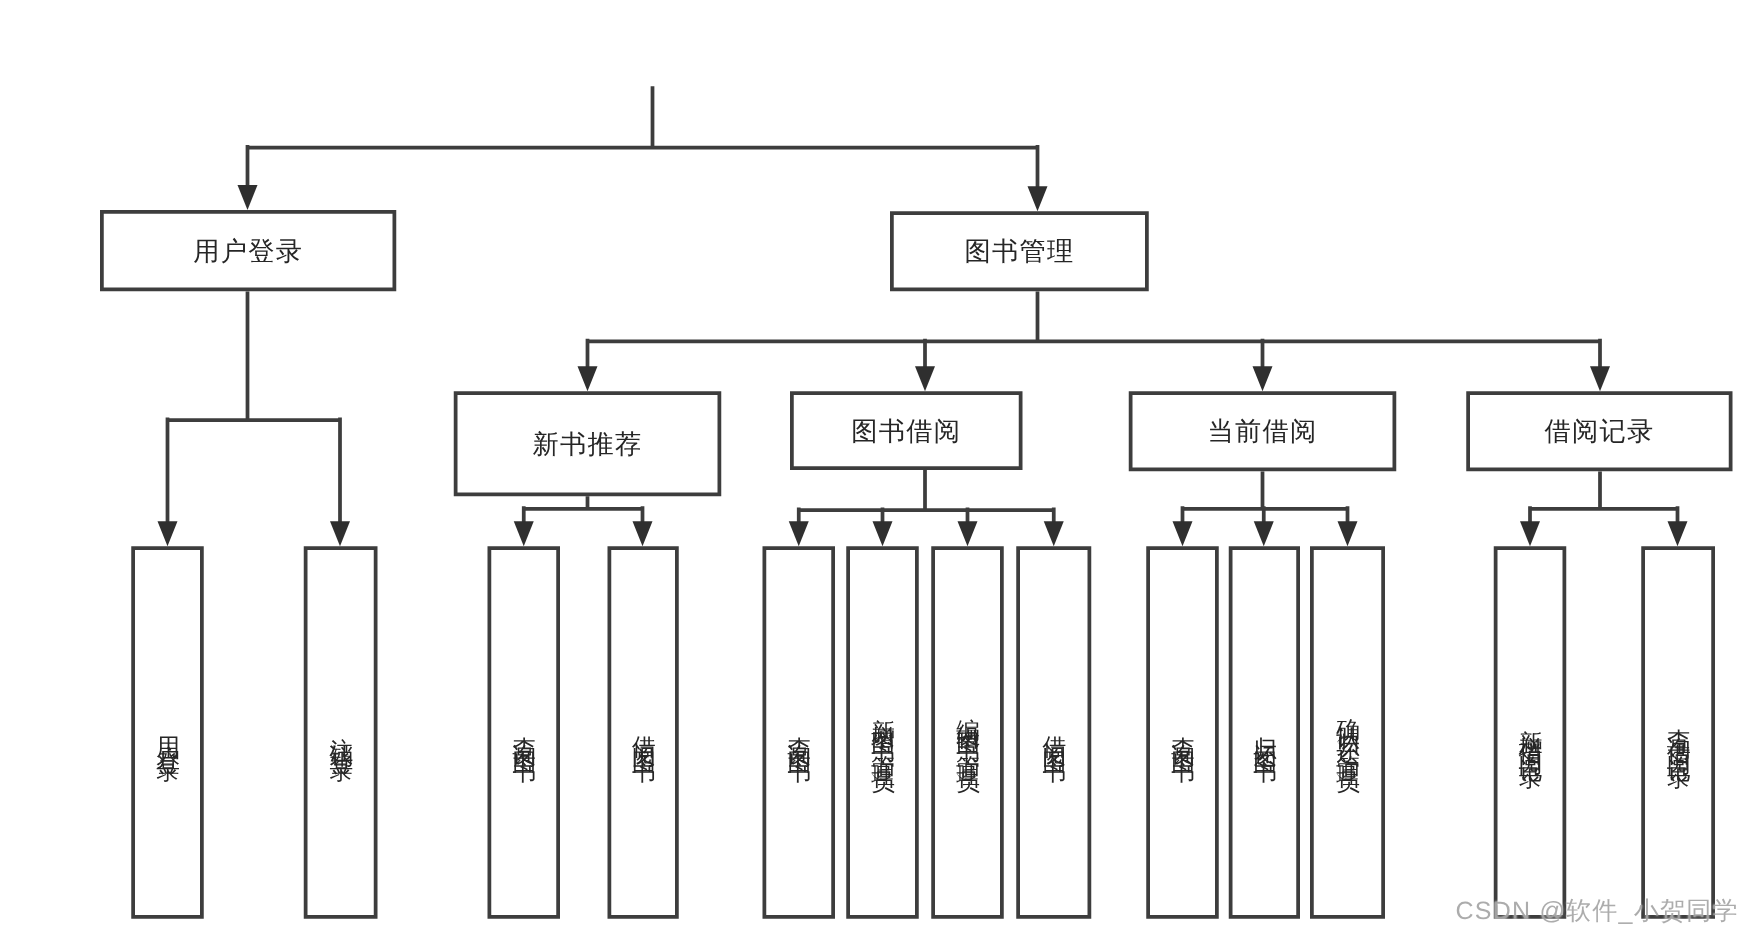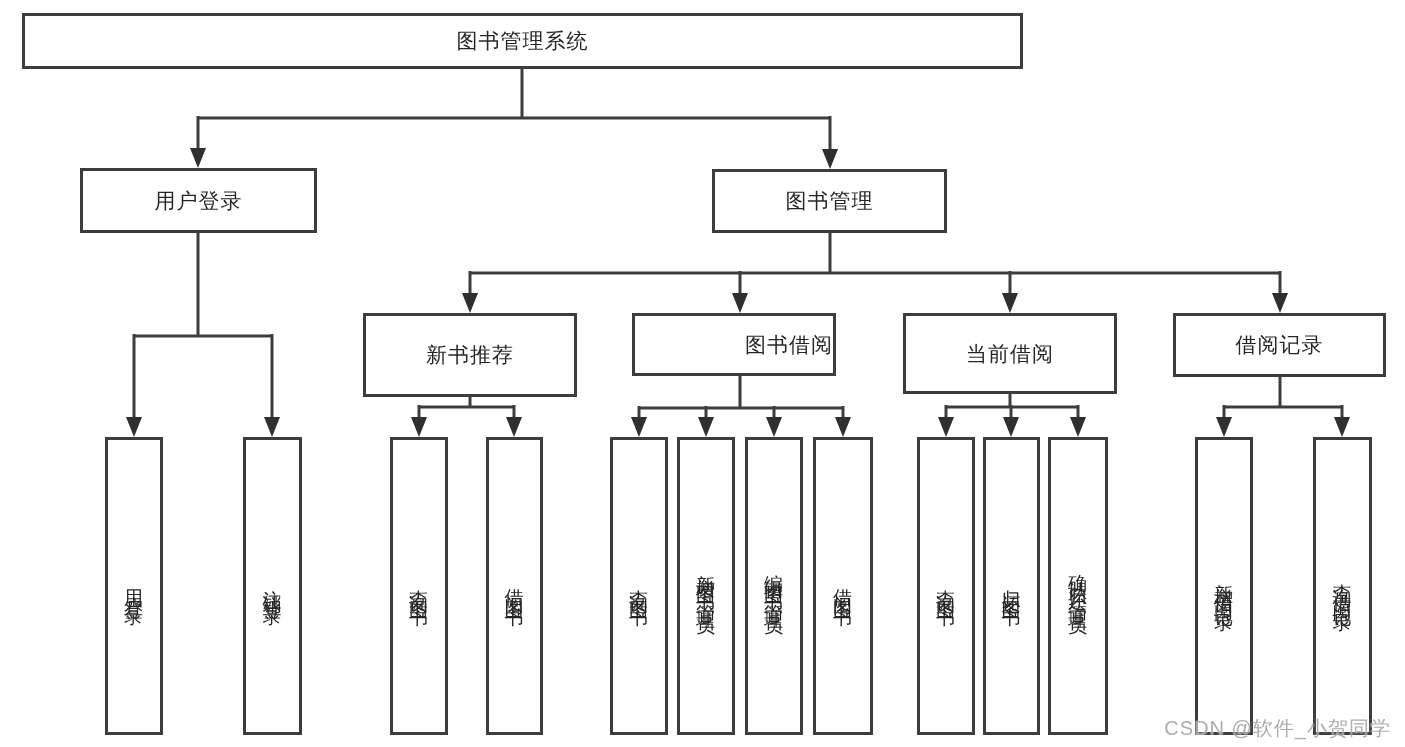--- a/index.html
+++ b/index.html
@@ -129,38 +129,35 @@
     <g>
       <line x1="1280" y1="377" x2="1280" y2="407"></line>
       <line x1="1224" y1="407" x2="1342" y2="407"></line>
       <line x1="1224" y1="405" x2="1224" y2="421"></line>
       <line x1="1342" y1="405" x2="1342" y2="421"></line>
       <polygon points="1216,417 1232,417 1224,437" fill="#2f2f2f" stroke="none"></polygon>
       <polygon points="1334,417 1350,417 1342,437" fill="#2f2f2f" stroke="none"></polygon>
     </g>
   </svg>
 
-  <div class="node node-h" style="left:22px; top:13px; width:1001px; height:56px;">
-    <span>图书管理系统</span>
-  </div>
 
   <div class="node node-h" style="left:80px; top:168px; width:237px; height:65px;">
     <span>用户登录</span>
   </div>
-  <div class="node node-h" style="left:712px; top:169px; width:235px; height:64px;">
+  <div class="node node-h" style="left:712px; top:169px; width:207px; height:64px;">
     <span>图书管理</span>
   </div>
 
   <div class="node node-h" style="left:363px; top:313px; width:214px; height:84px;">
     <span>新书推荐</span>
   </div>
-  <div class="node node-h" style="left:632px; top:313px; width:204px; height:63px;justify-content:flex-end;">
+  <div class="node node-h" style="left:632px; top:313px; width:186px; height:63px;">
     <span>图书借阅</span>
   </div>
-  <div class="node node-h" style="left:903px; top:313px; width:214px; height:81px;">
+  <div class="node node-h" style="left:903px; top:313px; width:214px; height:64px;">
     <span>当前借阅</span>
   </div>
   <div class="node node-h" style="left:1173px; top:313px; width:213px; height:64px;">
     <span>借阅记录</span>
   </div>
 
   <div class="node node-v" style="left:105px; top:437px; width:58px; height:298px;">
     <span>用户登录</span>
   </div>
   <div class="node node-v" style="left:243px; top:437px; width:59px; height:298px;">

